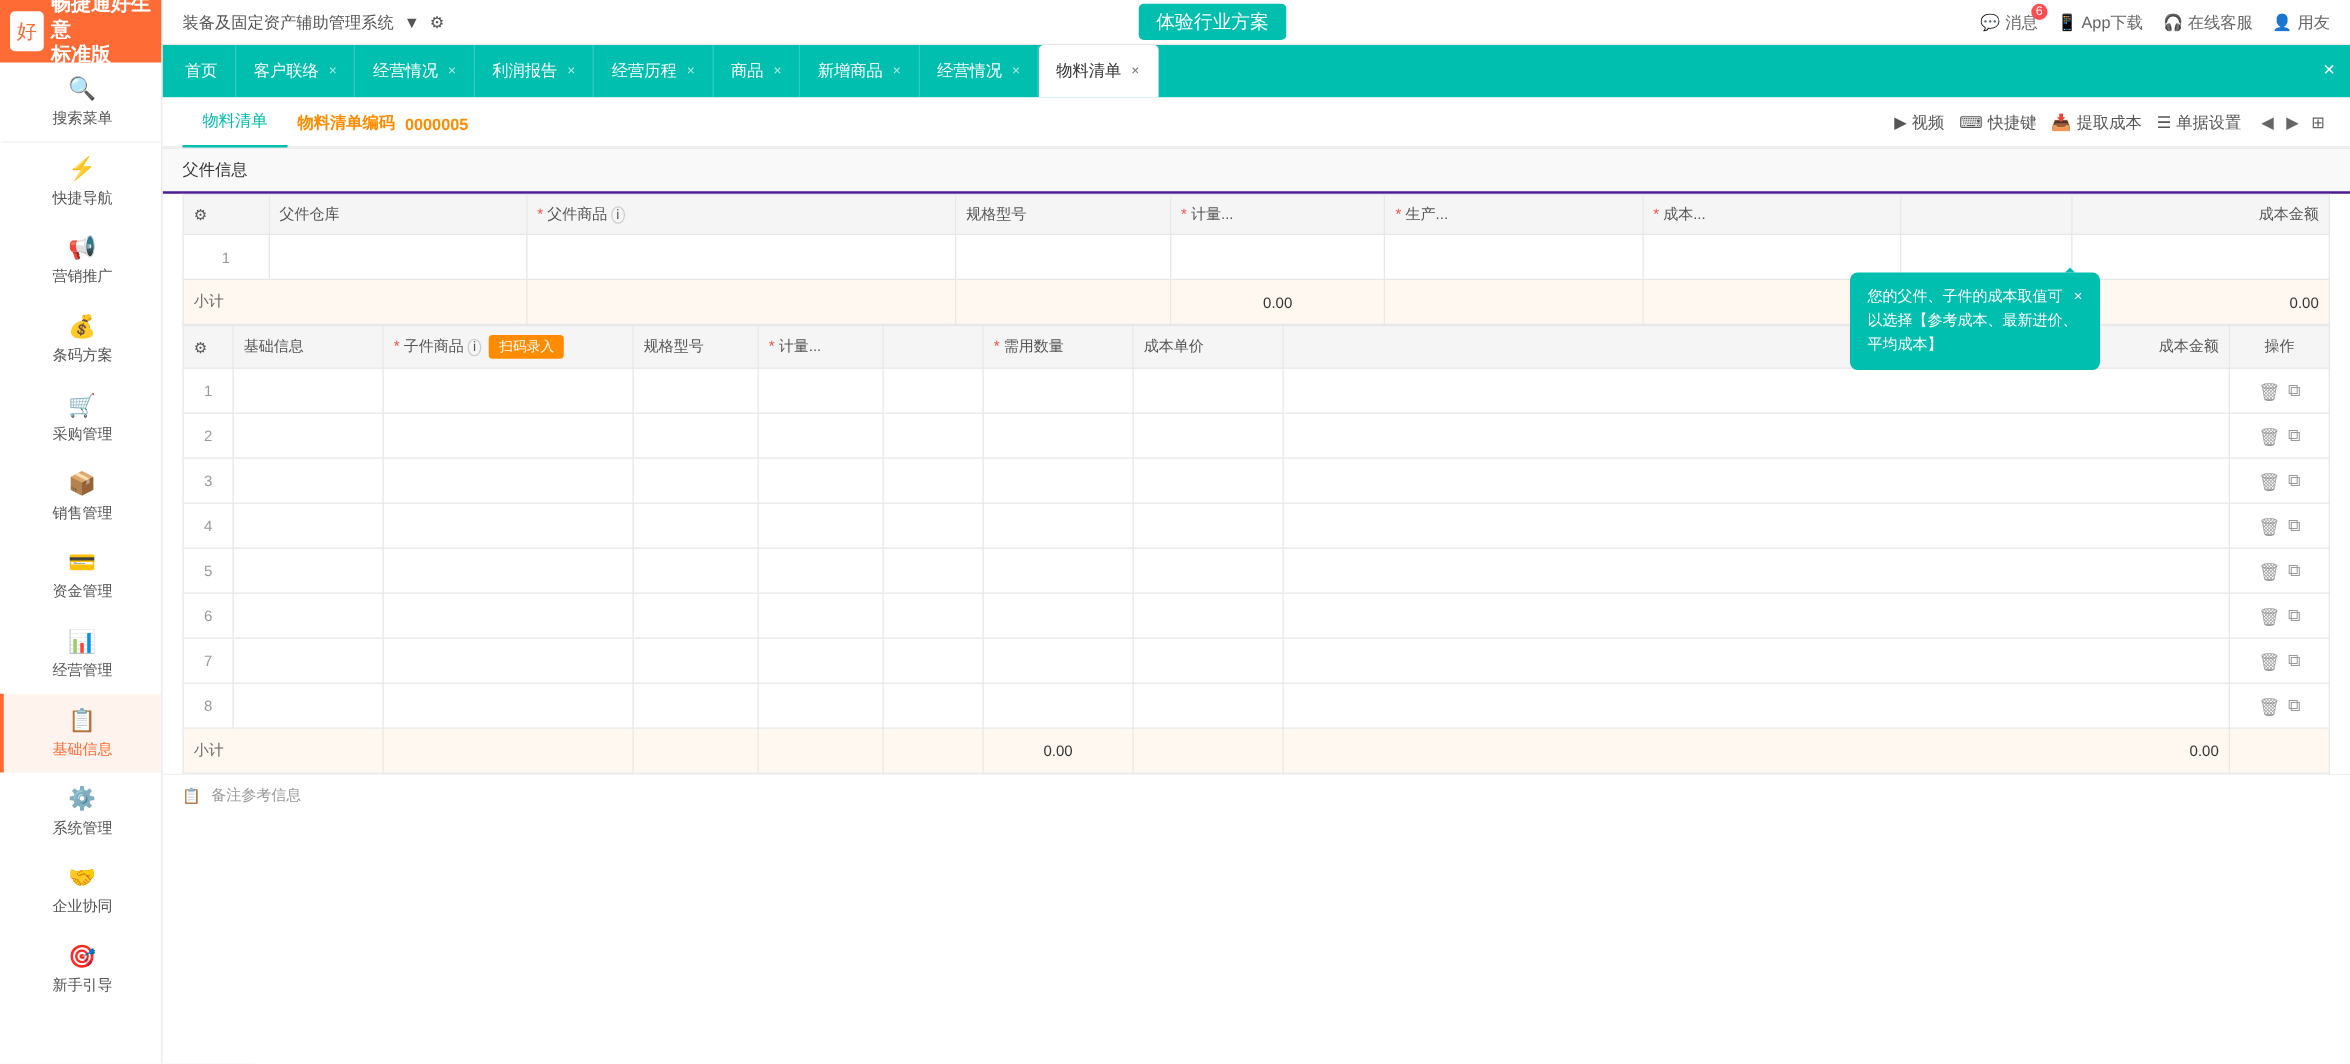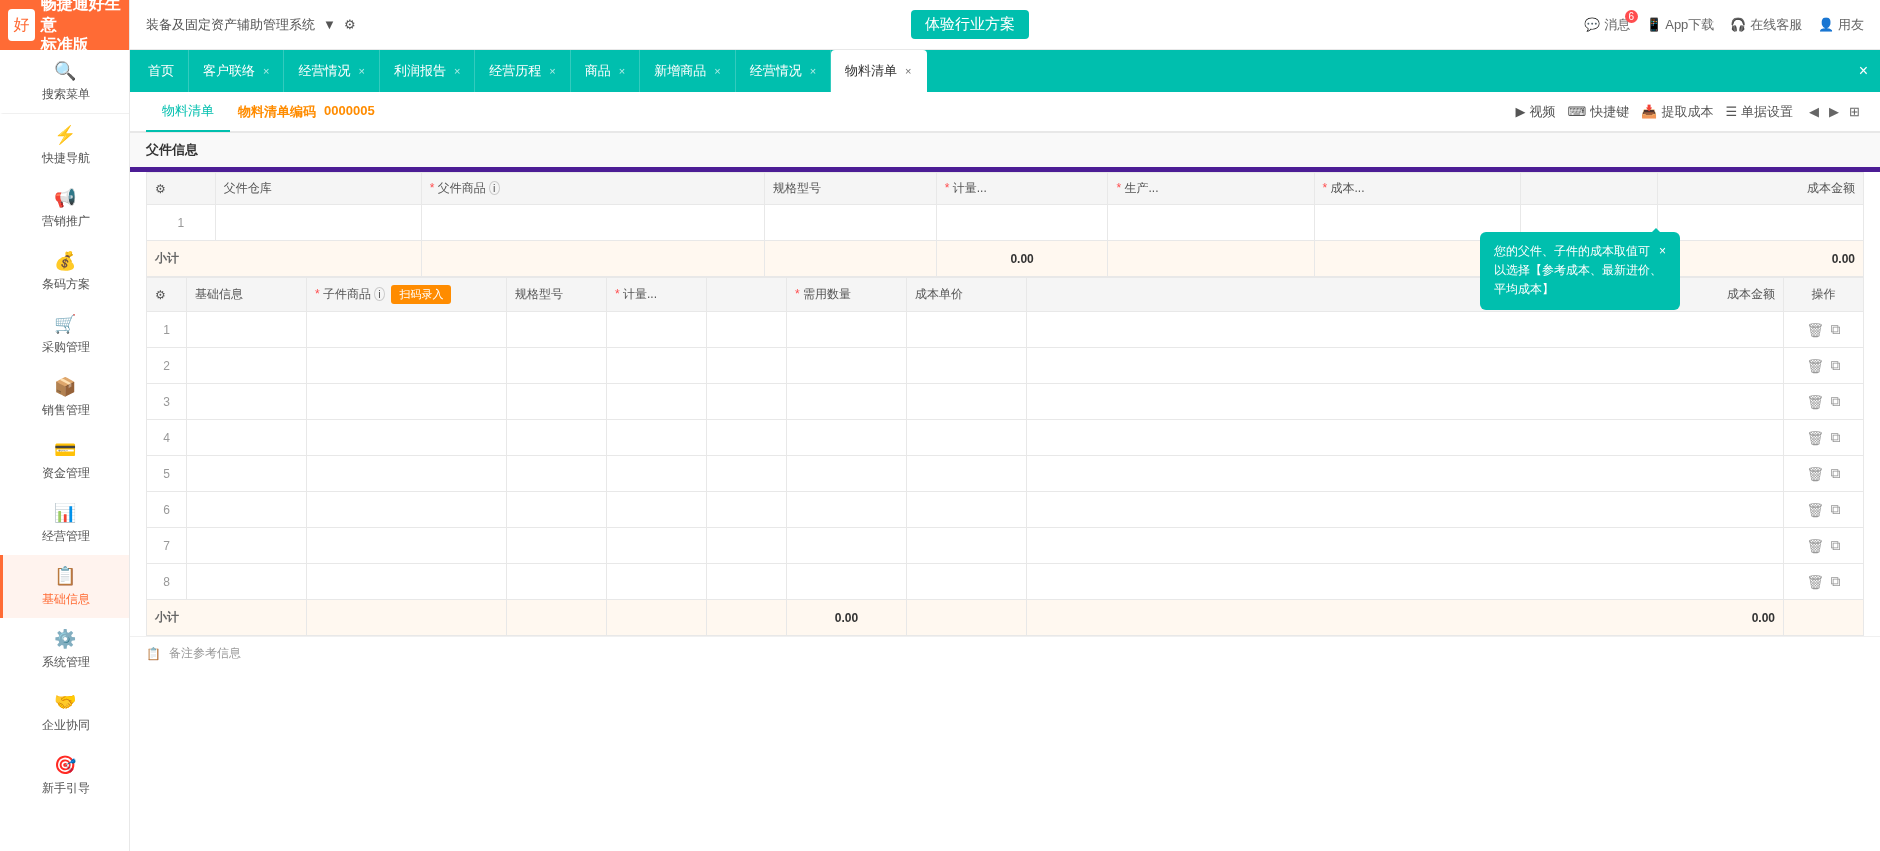--- a/index.html
+++ b/index.html
@@ -51,21 +51,21 @@
     }
     .sidebar-item.active { background: #fff3ee; color: #ff6b35; border-left: 3px solid #ff6b35; }
     .sidebar-item .icon { font-size: 18px; }
 
     
     .main { flex: 1; display: flex; flex-direction: column; overflow: hidden; }
 
     
     .top-header {
       background: #fff;
-      height: 50px;
+      height: 36px;
       display: flex; align-items: center; justify-content: space-between;
       padding: 0 16px;
       border-bottom: 1px solid #e8e8e8;
     }
     .top-header-left { display: flex; align-items: center; gap: 8px; color: #555; font-size: 13px; }
     .top-header-btn {
       background: #00bfae;
       color: #fff;
       border: none;
       border-radius: 4px;
@@ -113,33 +113,33 @@
     .sub-nav-item {
       padding: 0 16px;
       height: 40px;
       display: flex; align-items: center;
       cursor: pointer;
       font-size: 13px;
       color: #555;
       border-bottom: 2px solid transparent;
     }
     .sub-nav-item.active { color: #00bfae; border-bottom: 2px solid #00bfae; }
-    .sub-nav-code { display: flex; align-items: flex-start; gap: 8px; margin-left: 8px; color: #333; }
+    .sub-nav-code { display: flex; align-items: flex-end; gap: 8px; margin-left: 8px; color: #333; }
     .sub-nav-code span { color: #ff8c00; font-weight: bold; }
     .toolbar-right { display: flex; align-items: center; gap: 12px; color: #666; font-size: 13px; margin-left: auto; }
     .toolbar-btn { display: flex; align-items: center; gap: 4px; cursor: pointer; color: #555; }
 
     
     .section-header {
       background: #f9f9f9;
       padding: 8px 16px;
       font-size: 13px;
-      font-weight: bold;
+      font-weight: normal;
       color: #333;
-      border-bottom: 5px solid #4c1d95;
+      border-bottom: 2px solid #4c1d95;
       border-top: 1px solid #e8e8e8;
     }
 
     
     .data-table {
       width: 100%;
       border-collapse: collapse;
       font-size: 12px;
     }
     .data-table th {
@@ -154,21 +154,21 @@
     .data-table th .required { color: #ff4d4f; }
     .data-table td {
       border: 1px solid #e8e8e8;
       padding: 6px 8px;
       color: #333;
       height: 36px;
     }
     .data-table .row-num { color: #999; text-align: center; width: 40px; }
     .subtotal-row td {
       background: #fff8f0;
-      font-weight: bold;
+      font-weight: normal;
       color: #666;
     }
     .subtotal-label { color: #666; }
     .scan-btn {
       background: #ff8c00;
       color: #fff;
       border: none;
       border-radius: 3px;
       padding: 2px 8px;
       font-size: 11px;

